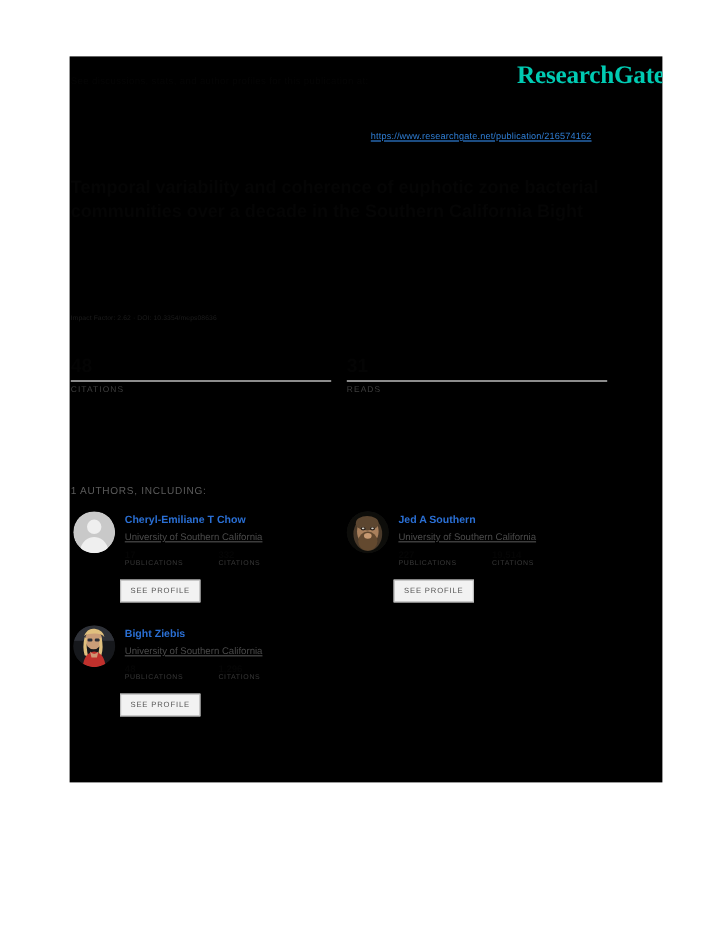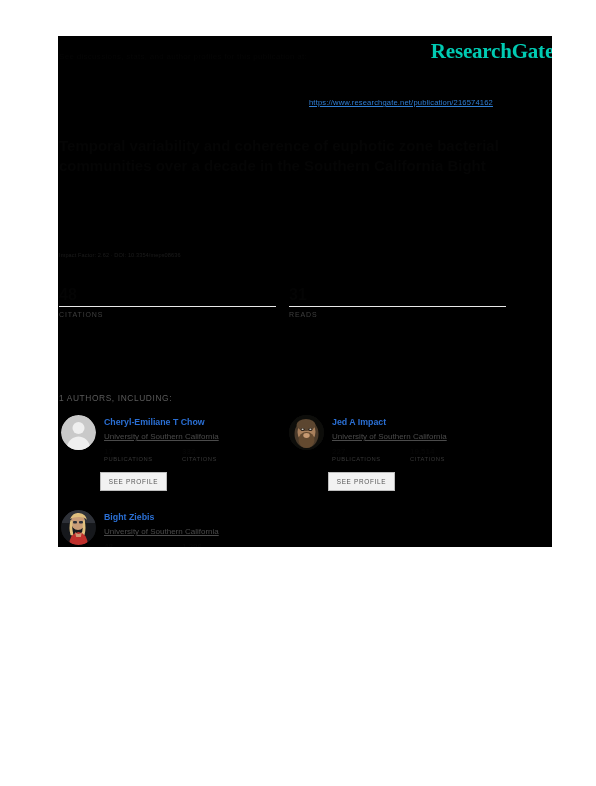--- a/index.html
+++ b/index.html
@@ -14,23 +14,23 @@
     font-family: "Liberation Sans", sans-serif;
     -webkit-font-smoothing: antialiased;
     position: relative;
     overflow: hidden;
   }
 
   
   .page-canvas {
     position: absolute;
     left: 58px;
-    top: 36px;
+    top: 47px;
     width: 494px;
-    height: 511px;
+    height: 605px;
     background: #000000;
     overflow: hidden;
   }
 
   
   .brand {
     position: absolute;
     right: -2px;
     top: 3px;
     font-family: "Liberation Serif", serif;
@@ -318,21 +318,21 @@
             <ellipse cx="17" cy="10" rx="9.5" ry="6" fill="#5c4630"></ellipse>
             <ellipse cx="17.5" cy="25" rx="8" ry="8" fill="#63492f"></ellipse>
             <ellipse cx="17.5" cy="20.5" rx="3.2" ry="2.4" fill="#c89a72"></ellipse>
             <ellipse cx="13.6" cy="14.6" rx="2.1" ry="1.5" fill="#2a211a"></ellipse>
             <ellipse cx="21.4" cy="14.6" rx="2.1" ry="1.5" fill="#2a211a"></ellipse>
             <ellipse cx="13.6" cy="14.3" rx="1.1" ry="0.8" fill="#d8d3c8"></ellipse>
             <ellipse cx="21.4" cy="14.3" rx="1.1" ry="0.8" fill="#d8d3c8"></ellipse>
           </g>
         </svg>
       </div>
-      <div class="author-name">Jed A Impact</div>
+      <div class="author-name">Jed A Southern</div>
       <div class="author-affil">University of Southern California</div>
       <div class="author-metrics">
         <div class="metric m0">
           <div class="metric-value">227</div>
           <div class="metric-label">PUBLICATIONS</div>
         </div>
         <div class="metric m1">
           <div class="metric-value">19,514</div>
           <div class="metric-label">CITATIONS</div>
         </div>

